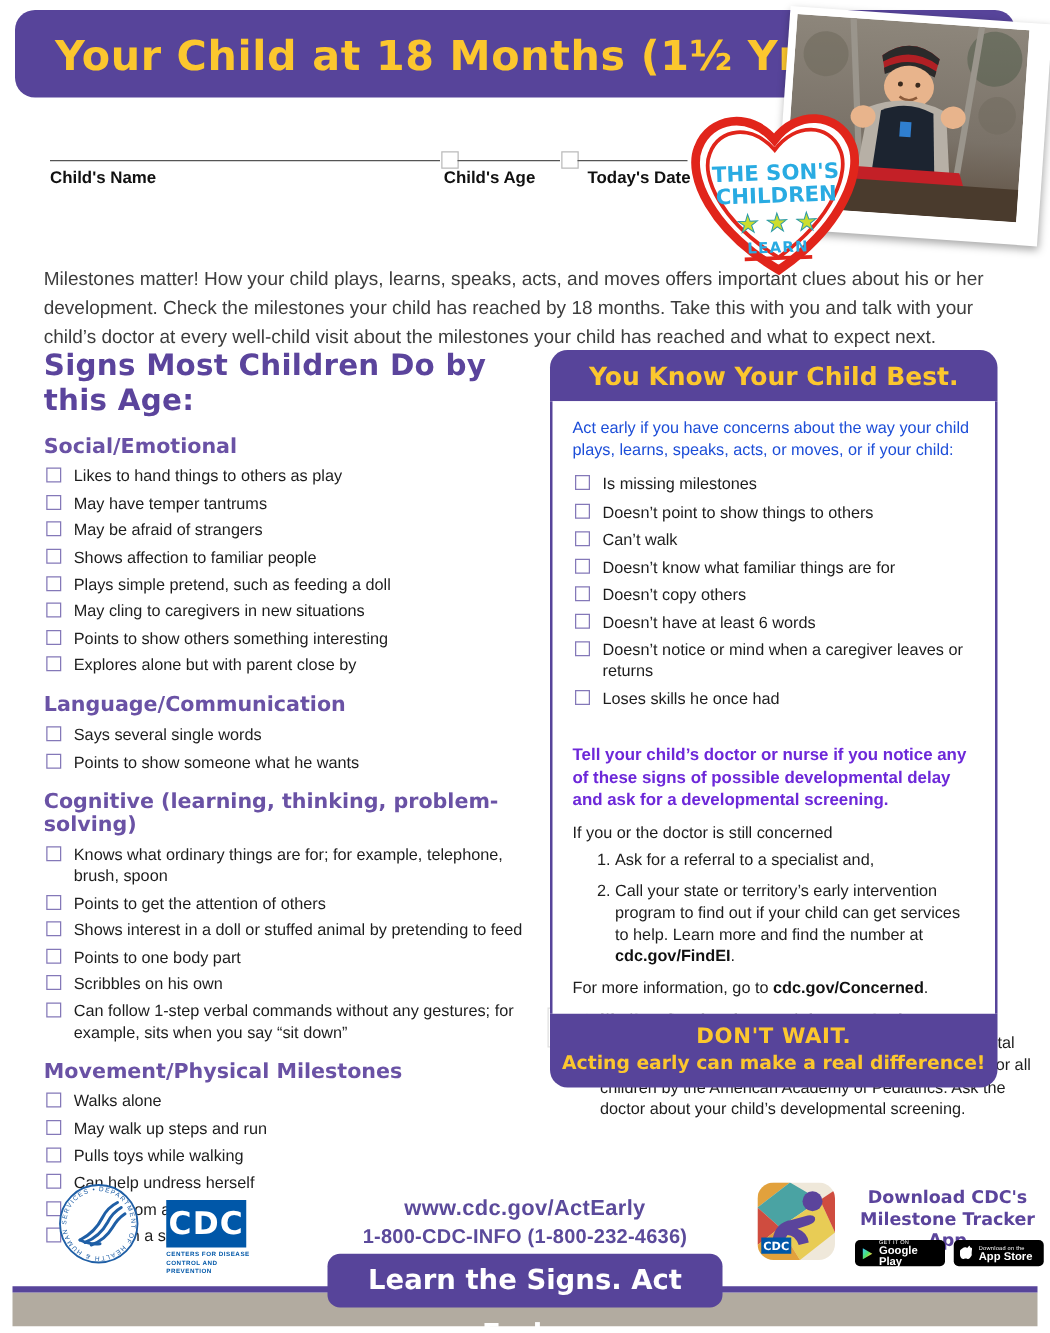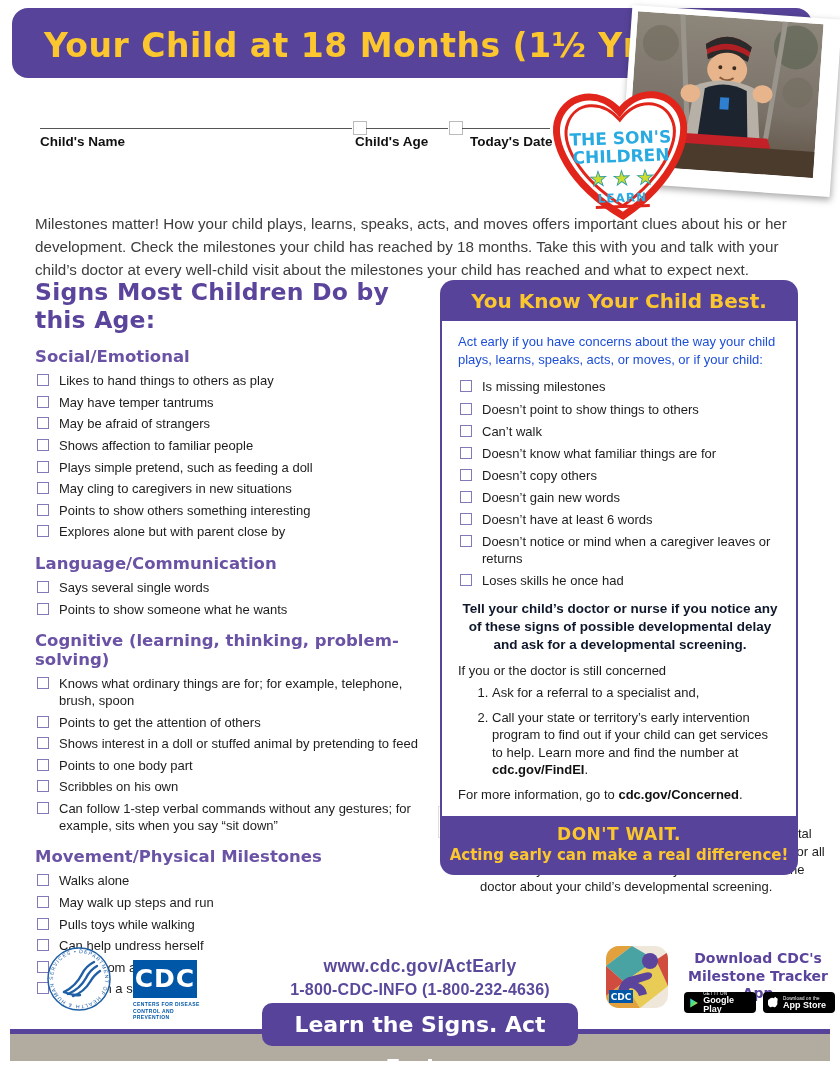--- a/index.html
+++ b/index.html
@@ -45,21 +45,21 @@
 
   
   .rbox { position:absolute; left:440px; top:280px; width:358px; z-index:2; }
   .rbox-header { background:#57449a; border-radius:14px 14px 0 0; text-align:center;
                  font-family:"DejaVu Sans", sans-serif; font-weight:bold;
                  font-size:20px; color:#fcc72e; padding:9px 0 8px; }
   .rbox-body { border:2px solid #57449a; border-top:none; border-bottom:none;
                background:#fff; padding:12px 14px 6px 16px; }
   .rbox-body .ci { margin-bottom:5.5px; }
   .r-intro { font-size:13px; line-height:1.4; margin:0 0 10px; color:#1d4ed8; }
-  .tell { font-weight:bold; font-size:13.5px; line-height:1.35; margin:10px 0 9px; color:#0f172a;text-align:center; }
+  .tell { font-weight:bold; font-size:13.5px; line-height:1.35; margin:27px 0 9px; color:#6d28d9; }
   .concerned { font-size:13px; margin:0 0 6px; color:#1d1d1d; }
   .steps { margin:0 0 8px 34px; padding:0; font-size:13px; line-height:1.35; color:#1d1d1d; }
   .steps li { margin-bottom:7px; }
   .more-info { font-size:13px; margin:4px 0 8px; color:#1d1d1d; }
   .blink { font-weight:bold; color:#111; text-decoration:none; }
   .rbox-footer { background:#57449a; border-radius:0 0 14px 14px; text-align:center;
                  padding:8px 6px 11px; font-family:"DejaVu Sans", sans-serif; font-weight:bold; }
   .dw1 { color:#fcc72e; font-size:17px; letter-spacing:.5px; }
   .dw2 { color:#fcc72e; font-size:15px; margin-top:2px; }
 
@@ -305,24 +305,20 @@
           <div class="ci">
             <span class="cb"></span>
             <span>Doesn’t know what familiar things are for</span>
           </div>
           <div class="ci">
             <span class="cb"></span>
             <span>Doesn’t copy others</span>
           </div>
           <div class="ci">
             <span class="cb"></span>
-            <span>Doesn’t gain new words</span>
-          </div>
-          <div class="ci">
-            <span class="cb"></span>
             <span>Doesn’t have at least 6 words</span>
           </div>
           <div class="ci">
             <span class="cb"></span>
             <span>Doesn’t notice or mind when a caregiver leaves or returns</span>
           </div>
           <div class="ci">
             <span class="cb"></span>
             <span>Loses skills he once had</span>
           </div>

